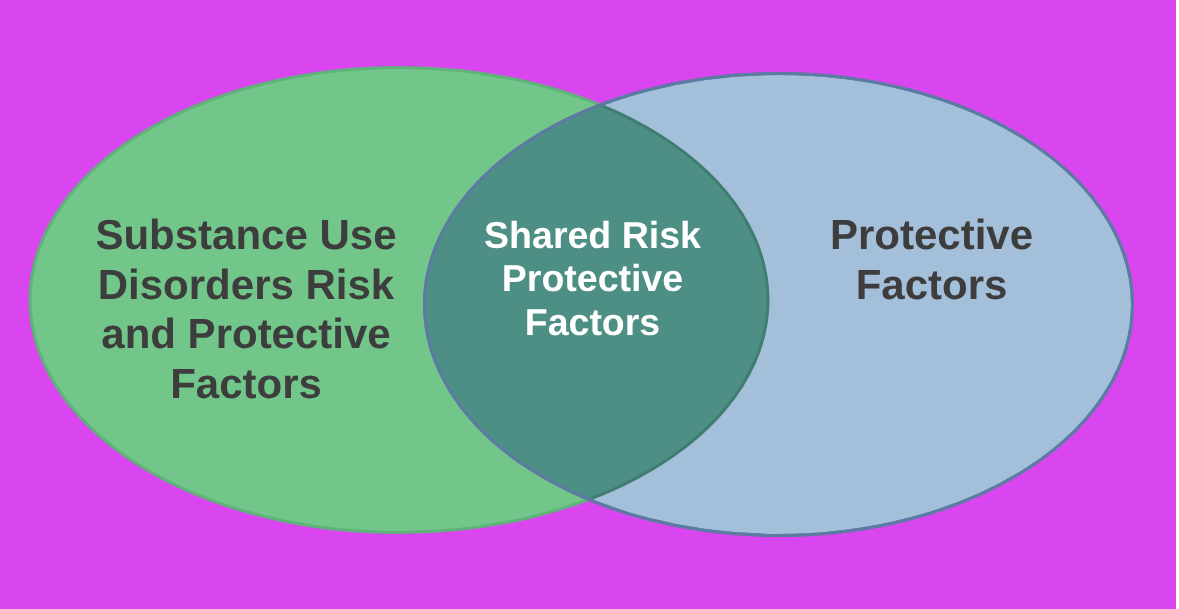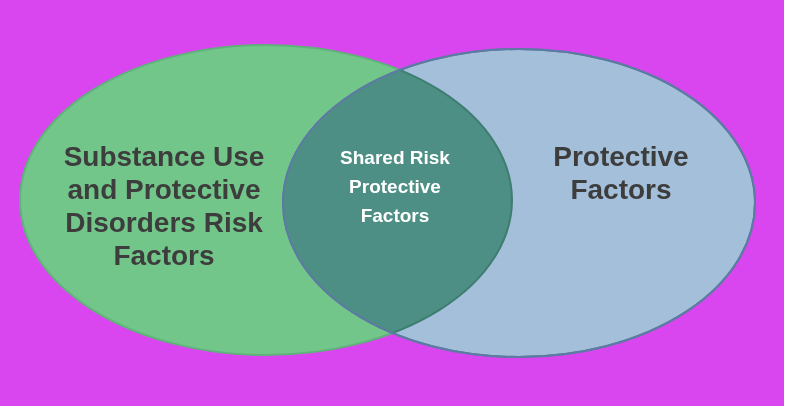--- a/index.html
+++ b/index.html
@@ -31,21 +31,21 @@
     top: 140px;
     width: 252px;
     font-size: 28px;
     line-height: 33px;
     color: #3d3d3d;
   }
   .label-center {
     left: 307px;
     top: 143px;
     width: 176px;
-    font-size: 19px;
+    font-size: 25px;
     line-height: 29px;
     color: #ffffff;
   }
   .label-right {
     left: 501px;
     top: 140px;
     width: 240px;
     font-size: 28px;
     line-height: 33px;
     color: #3d3d3d;
@@ -67,22 +67,22 @@
 
     <ellipse cx="519" cy="203" rx="236" ry="154" stroke-width="2" fill="#a3bfd9" stroke="#5d7ba2"></ellipse>
 
     <ellipse cx="266" cy="200" rx="246" ry="155" stroke-width="2" clip-path="url(#clip-right-ellipse)" fill="#4d8f84" stroke="#3f7d72"></ellipse>
 
     <ellipse cx="519" cy="203" rx="236" ry="154" fill="none" stroke-width="2" stroke="#5d7ba2"></ellipse>
   </svg>
 
   <div class="label label-left">
     <div>Substance Use</div>
+    <div>Disorders Risk</div>
     <div>and Protective</div>
-    <div>Disorders Risk</div>
     <div>Factors</div>
   </div>
 
   <div class="label label-center">
     <div>Shared Risk</div>
     <div>Protective</div>
     <div>Factors</div>
   </div>
 
   <div class="label label-right">

